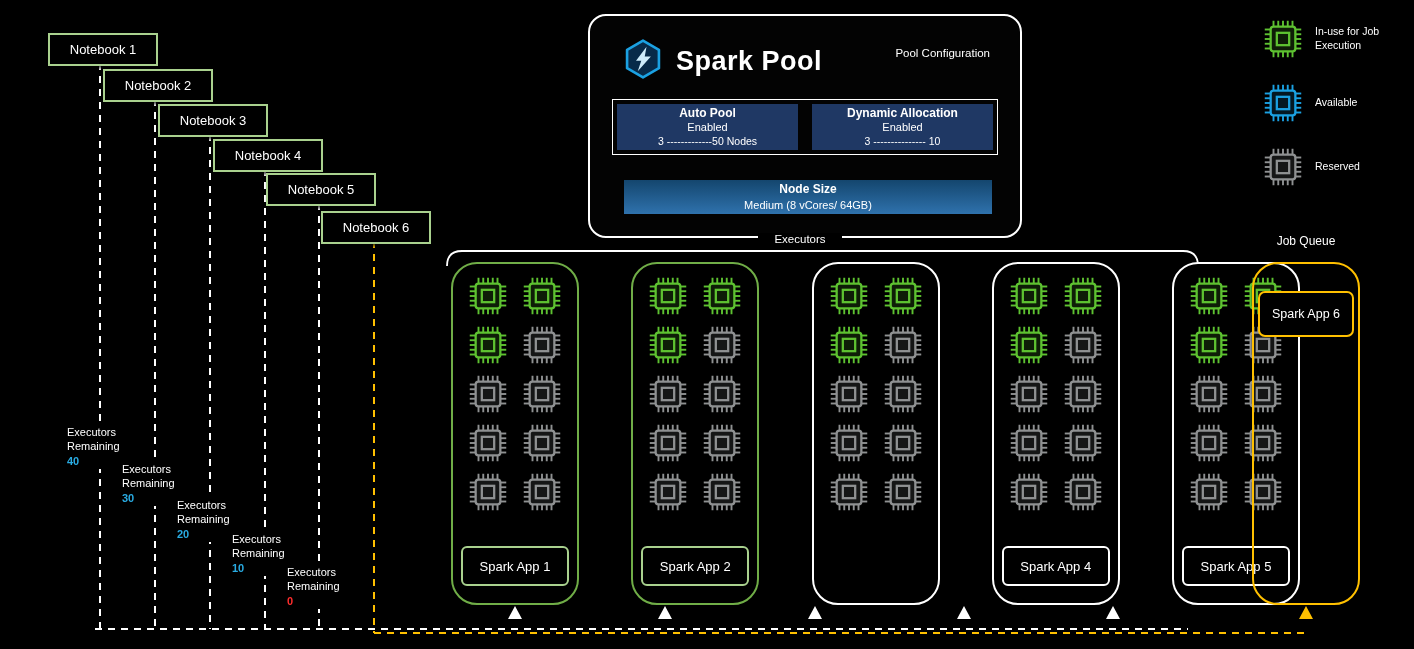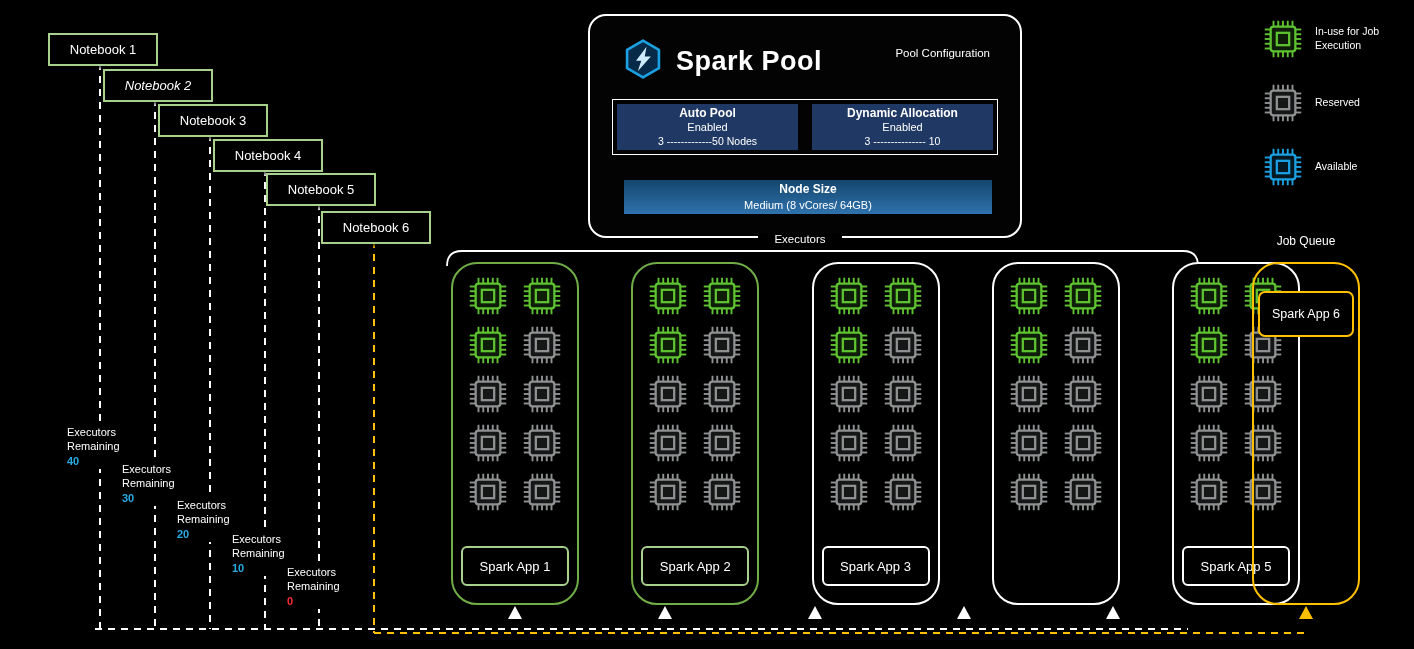--- a/index.html
+++ b/index.html
@@ -8,21 +8,21 @@
   .overlay{position:absolute;left:0;top:0;z-index:1;}
   .dash-w{stroke:#fff;stroke-width:2;stroke-dasharray:7 6;fill:none;}
   .dash-o{stroke:#FFC000;stroke-width:2;stroke-dasharray:7 6;fill:none;}
   .brace{stroke:#fff;stroke-width:1.8;fill:none;}
 
   
   .notebooks{position:absolute;left:0;top:0;z-index:2;}
   .notebook{position:absolute;width:106px;height:29px;border:2px solid #A9D18E;background:#000;
             display:flex;align-items:center;justify-content:center;font-size:13px;box-shadow:2px 2px 3px rgba(0,0,0,.8);}
   .notebook:nth-child(1){left:48px;top:33px;}
-  .notebook:nth-child(2){left:103px;top:69px;font-style:italic;}
+  .notebook:nth-child(2){left:103px;top:69px;}
   .notebook:nth-child(3){left:158px;top:104px;}
   .notebook:nth-child(4){left:213px;top:139px;}
   .notebook:nth-child(5){left:266px;top:173px;}
   .notebook:nth-child(6){left:321px;top:211px;}
 
   
   .remaining-wrap{position:absolute;left:0;top:0;z-index:2;}
   .remaining{position:absolute;font-size:11px;line-height:1.3;color:#fff;background:#000;padding:1px 3px;}
   .remaining:nth-child(1){left:64px;top:424px;}
   .remaining:nth-child(2){left:119px;top:461px;}
@@ -940,21 +940,20 @@
                 <line x1="33.2" y1="25" x2="39.2" y2="25"></line>
                 <line x1="30" y1="0.8" x2="30" y2="6.8"></line>
                 <line x1="30" y1="33.2" x2="30" y2="39.2"></line>
                 <line x1="0.8" y1="30" x2="6.8" y2="30"></line>
                 <line x1="33.2" y1="30" x2="39.2" y2="30"></line>
               </g>
     <rect x="7" y="7" width="26" height="26" rx="3" fill="#8F919226" stroke="#8F9192" stroke-width="2.4"></rect>
     <rect x="13.5" y="13.5" width="13" height="13" fill="none" stroke="#8F9192" stroke-width="2.4"></rect>
   </svg></div>
         </div>
-        <div class="app-label b-white">Spark App 3</div>
       </div>
       <div class="app b-white">
         <div class="chip-grid">
           <div class="chip"><svg width="38" height="38" viewBox="0 0 40 40">
     <g stroke="#5EC231" stroke-width="2">
                 <line x1="10" y1="0.8" x2="10" y2="6.8"></line>
                 <line x1="10" y1="33.2" x2="10" y2="39.2"></line>
                 <line x1="0.8" y1="10" x2="6.8" y2="10"></line>
                 <line x1="33.2" y1="10" x2="39.2" y2="10"></line>
                 <line x1="15" y1="0.8" x2="15" y2="6.8"></line>
@@ -1205,20 +1204,21 @@
                 <line x1="33.2" y1="25" x2="39.2" y2="25"></line>
                 <line x1="30" y1="0.8" x2="30" y2="6.8"></line>
                 <line x1="30" y1="33.2" x2="30" y2="39.2"></line>
                 <line x1="0.8" y1="30" x2="6.8" y2="30"></line>
                 <line x1="33.2" y1="30" x2="39.2" y2="30"></line>
               </g>
     <rect x="7" y="7" width="26" height="26" rx="3" fill="#8F919226" stroke="#8F9192" stroke-width="2.4"></rect>
     <rect x="13.5" y="13.5" width="13" height="13" fill="none" stroke="#8F9192" stroke-width="2.4"></rect>
   </svg></div>
         </div>
+        <div class="app-label b-white">Spark App 4</div>
       </div>
       <div class="app b-white">
         <div class="chip-grid">
           <div class="chip"><svg width="38" height="38" viewBox="0 0 40 40">
     <g stroke="#5EC231" stroke-width="2">
                 <line x1="10" y1="0.8" x2="10" y2="6.8"></line>
                 <line x1="10" y1="33.2" x2="10" y2="39.2"></line>
                 <line x1="0.8" y1="10" x2="6.8" y2="10"></line>
                 <line x1="33.2" y1="10" x2="39.2" y2="10"></line>
                 <line x1="15" y1="0.8" x2="15" y2="6.8"></line>
@@ -1505,49 +1505,20 @@
               <line x1="0.8" y1="30" x2="6.8" y2="30"></line>
               <line x1="33.2" y1="30" x2="39.2" y2="30"></line>
             </g>
     <rect x="7" y="7" width="26" height="26" rx="3" fill="#5EC23126" stroke="#5EC231" stroke-width="2.4"></rect>
     <rect x="13.5" y="13.5" width="13" height="13" fill="none" stroke="#5EC231" stroke-width="2.4"></rect>
   </svg></div>
         <div class="legend-label">In-use for Job Execution</div>
       </div>
       <div class="legend-row">
         <div class="chip"><svg width="38" height="38" viewBox="0 0 40 40">
-    <g stroke="#8F9192" stroke-width="2">
-              <line x1="10" y1="0.8" x2="10" y2="6.8"></line>
-              <line x1="10" y1="33.2" x2="10" y2="39.2"></line>
-              <line x1="0.8" y1="10" x2="6.8" y2="10"></line>
-              <line x1="33.2" y1="10" x2="39.2" y2="10"></line>
-              <line x1="15" y1="0.8" x2="15" y2="6.8"></line>
-              <line x1="15" y1="33.2" x2="15" y2="39.2"></line>
-              <line x1="0.8" y1="15" x2="6.8" y2="15"></line>
-              <line x1="33.2" y1="15" x2="39.2" y2="15"></line>
-              <line x1="20" y1="0.8" x2="20" y2="6.8"></line>
-              <line x1="20" y1="33.2" x2="20" y2="39.2"></line>
-              <line x1="0.8" y1="20" x2="6.8" y2="20"></line>
-              <line x1="33.2" y1="20" x2="39.2" y2="20"></line>
-              <line x1="25" y1="0.8" x2="25" y2="6.8"></line>
-              <line x1="25" y1="33.2" x2="25" y2="39.2"></line>
-              <line x1="0.8" y1="25" x2="6.8" y2="25"></line>
-              <line x1="33.2" y1="25" x2="39.2" y2="25"></line>
-              <line x1="30" y1="0.8" x2="30" y2="6.8"></line>
-              <line x1="30" y1="33.2" x2="30" y2="39.2"></line>
-              <line x1="0.8" y1="30" x2="6.8" y2="30"></line>
-              <line x1="33.2" y1="30" x2="39.2" y2="30"></line>
-            </g>
-    <rect x="7" y="7" width="26" height="26" rx="3" fill="#8F919226" stroke="#8F9192" stroke-width="2.4"></rect>
-    <rect x="13.5" y="13.5" width="13" height="13" fill="none" stroke="#8F9192" stroke-width="2.4"></rect>
-  </svg></div>
-        <div class="legend-label">Reserved</div>
-      </div>
-      <div class="legend-row">
-        <div class="chip"><svg width="38" height="38" viewBox="0 0 40 40">
     <g stroke="#1BA1E2" stroke-width="2">
               <line x1="10" y1="0.8" x2="10" y2="6.8"></line>
               <line x1="10" y1="33.2" x2="10" y2="39.2"></line>
               <line x1="0.8" y1="10" x2="6.8" y2="10"></line>
               <line x1="33.2" y1="10" x2="39.2" y2="10"></line>
               <line x1="15" y1="0.8" x2="15" y2="6.8"></line>
               <line x1="15" y1="33.2" x2="15" y2="39.2"></line>
               <line x1="0.8" y1="15" x2="6.8" y2="15"></line>
               <line x1="33.2" y1="15" x2="39.2" y2="15"></line>
               <line x1="20" y1="0.8" x2="20" y2="6.8"></line>
@@ -1561,20 +1532,49 @@
               <line x1="30" y1="0.8" x2="30" y2="6.8"></line>
               <line x1="30" y1="33.2" x2="30" y2="39.2"></line>
               <line x1="0.8" y1="30" x2="6.8" y2="30"></line>
               <line x1="33.2" y1="30" x2="39.2" y2="30"></line>
             </g>
     <rect x="7" y="7" width="26" height="26" rx="3" fill="#1BA1E226" stroke="#1BA1E2" stroke-width="2.4"></rect>
     <rect x="13.5" y="13.5" width="13" height="13" fill="none" stroke="#1BA1E2" stroke-width="2.4"></rect>
   </svg></div>
         <div class="legend-label">Available</div>
       </div>
+      <div class="legend-row">
+        <div class="chip"><svg width="38" height="38" viewBox="0 0 40 40">
+    <g stroke="#8F9192" stroke-width="2">
+              <line x1="10" y1="0.8" x2="10" y2="6.8"></line>
+              <line x1="10" y1="33.2" x2="10" y2="39.2"></line>
+              <line x1="0.8" y1="10" x2="6.8" y2="10"></line>
+              <line x1="33.2" y1="10" x2="39.2" y2="10"></line>
+              <line x1="15" y1="0.8" x2="15" y2="6.8"></line>
+              <line x1="15" y1="33.2" x2="15" y2="39.2"></line>
+              <line x1="0.8" y1="15" x2="6.8" y2="15"></line>
+              <line x1="33.2" y1="15" x2="39.2" y2="15"></line>
+              <line x1="20" y1="0.8" x2="20" y2="6.8"></line>
+              <line x1="20" y1="33.2" x2="20" y2="39.2"></line>
+              <line x1="0.8" y1="20" x2="6.8" y2="20"></line>
+              <line x1="33.2" y1="20" x2="39.2" y2="20"></line>
+              <line x1="25" y1="0.8" x2="25" y2="6.8"></line>
+              <line x1="25" y1="33.2" x2="25" y2="39.2"></line>
+              <line x1="0.8" y1="25" x2="6.8" y2="25"></line>
+              <line x1="33.2" y1="25" x2="39.2" y2="25"></line>
+              <line x1="30" y1="0.8" x2="30" y2="6.8"></line>
+              <line x1="30" y1="33.2" x2="30" y2="39.2"></line>
+              <line x1="0.8" y1="30" x2="6.8" y2="30"></line>
+              <line x1="33.2" y1="30" x2="39.2" y2="30"></line>
+            </g>
+    <rect x="7" y="7" width="26" height="26" rx="3" fill="#8F919226" stroke="#8F9192" stroke-width="2.4"></rect>
+    <rect x="13.5" y="13.5" width="13" height="13" fill="none" stroke="#8F9192" stroke-width="2.4"></rect>
+  </svg></div>
+        <div class="legend-label">Reserved</div>
+      </div>
     </div>
 
   <div class="jobqueue-label">Job Queue</div>
   <div class="jobqueue">
     <div class="jq-app">Spark App 6</div>
   </div>
 
 </div>
 
 </body></html>

